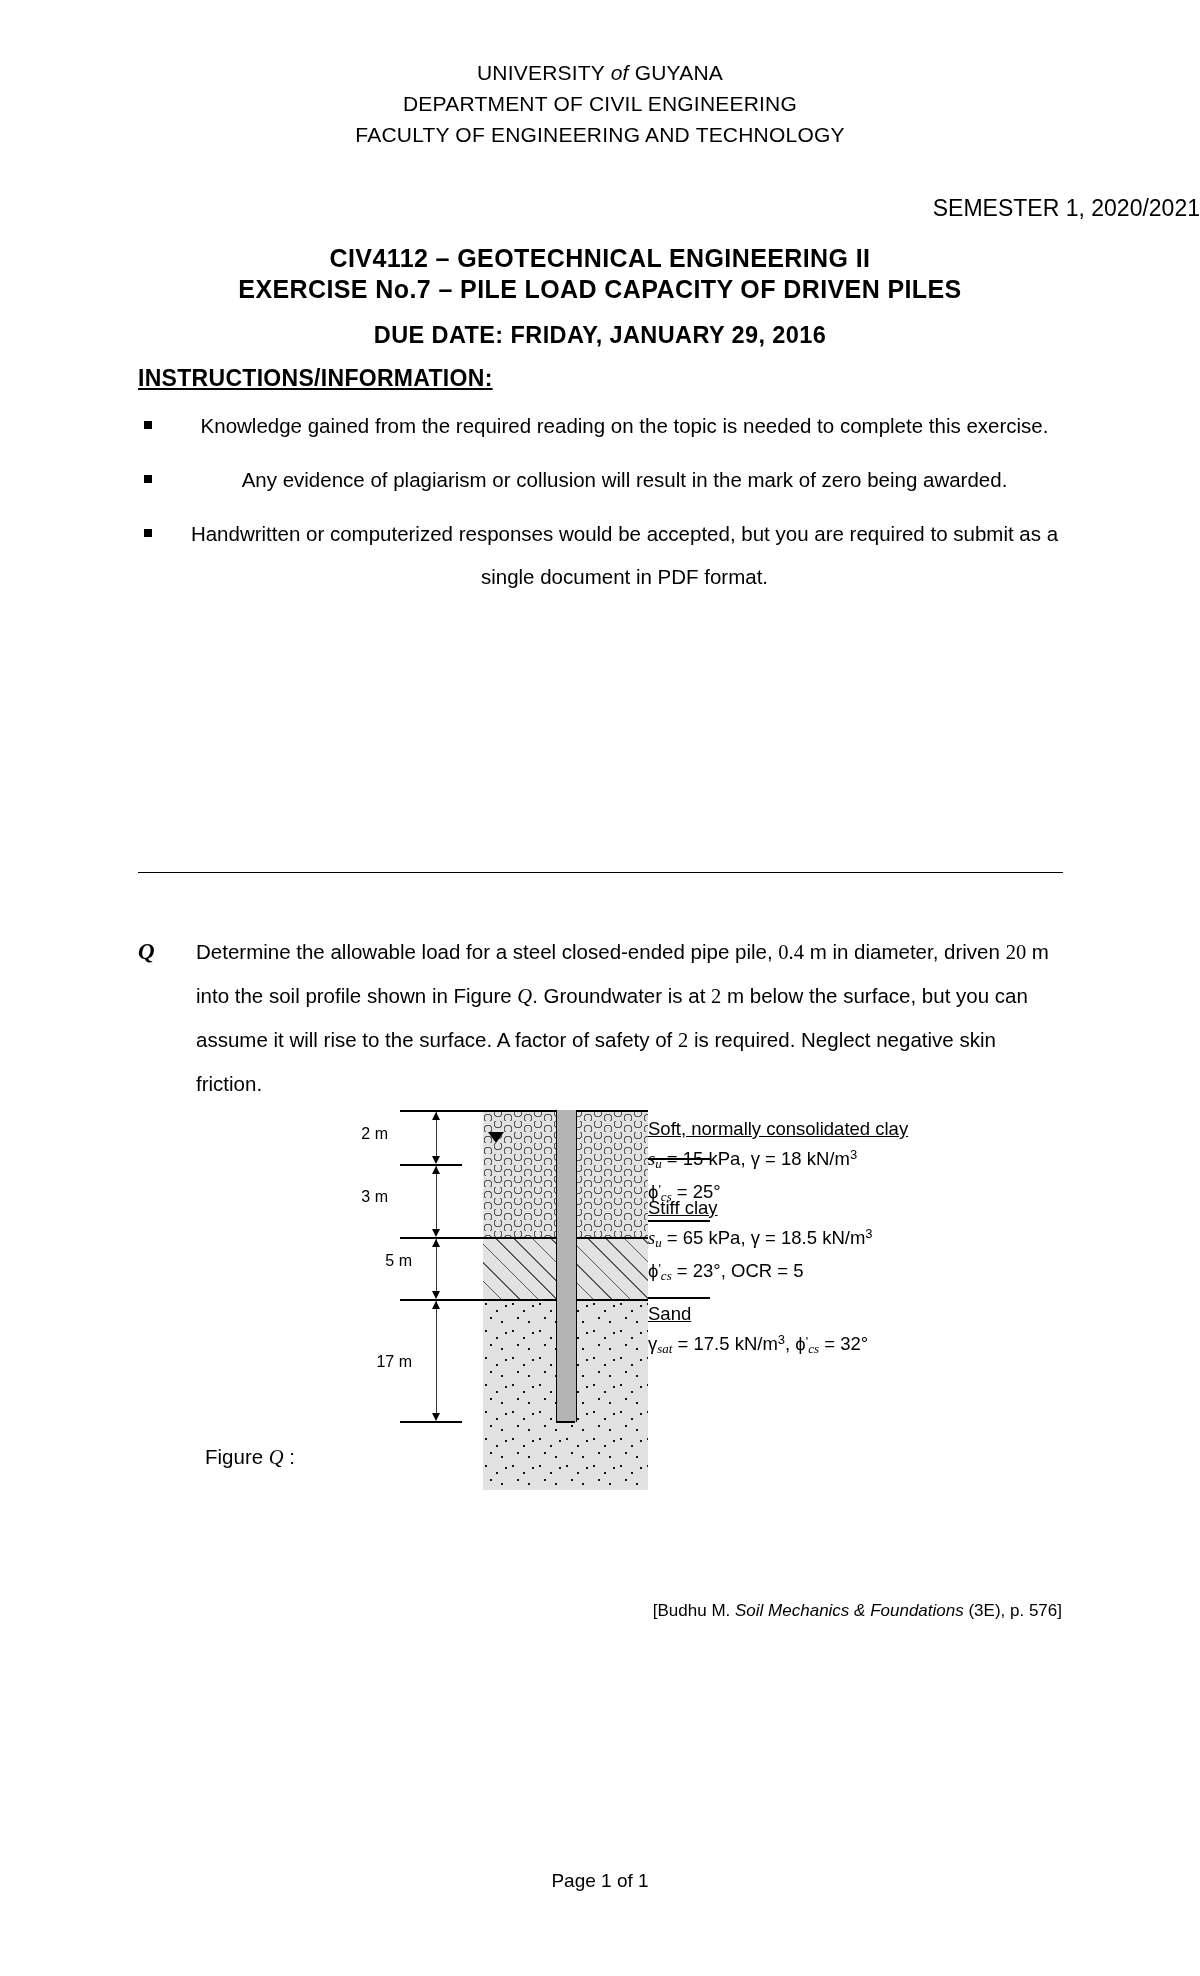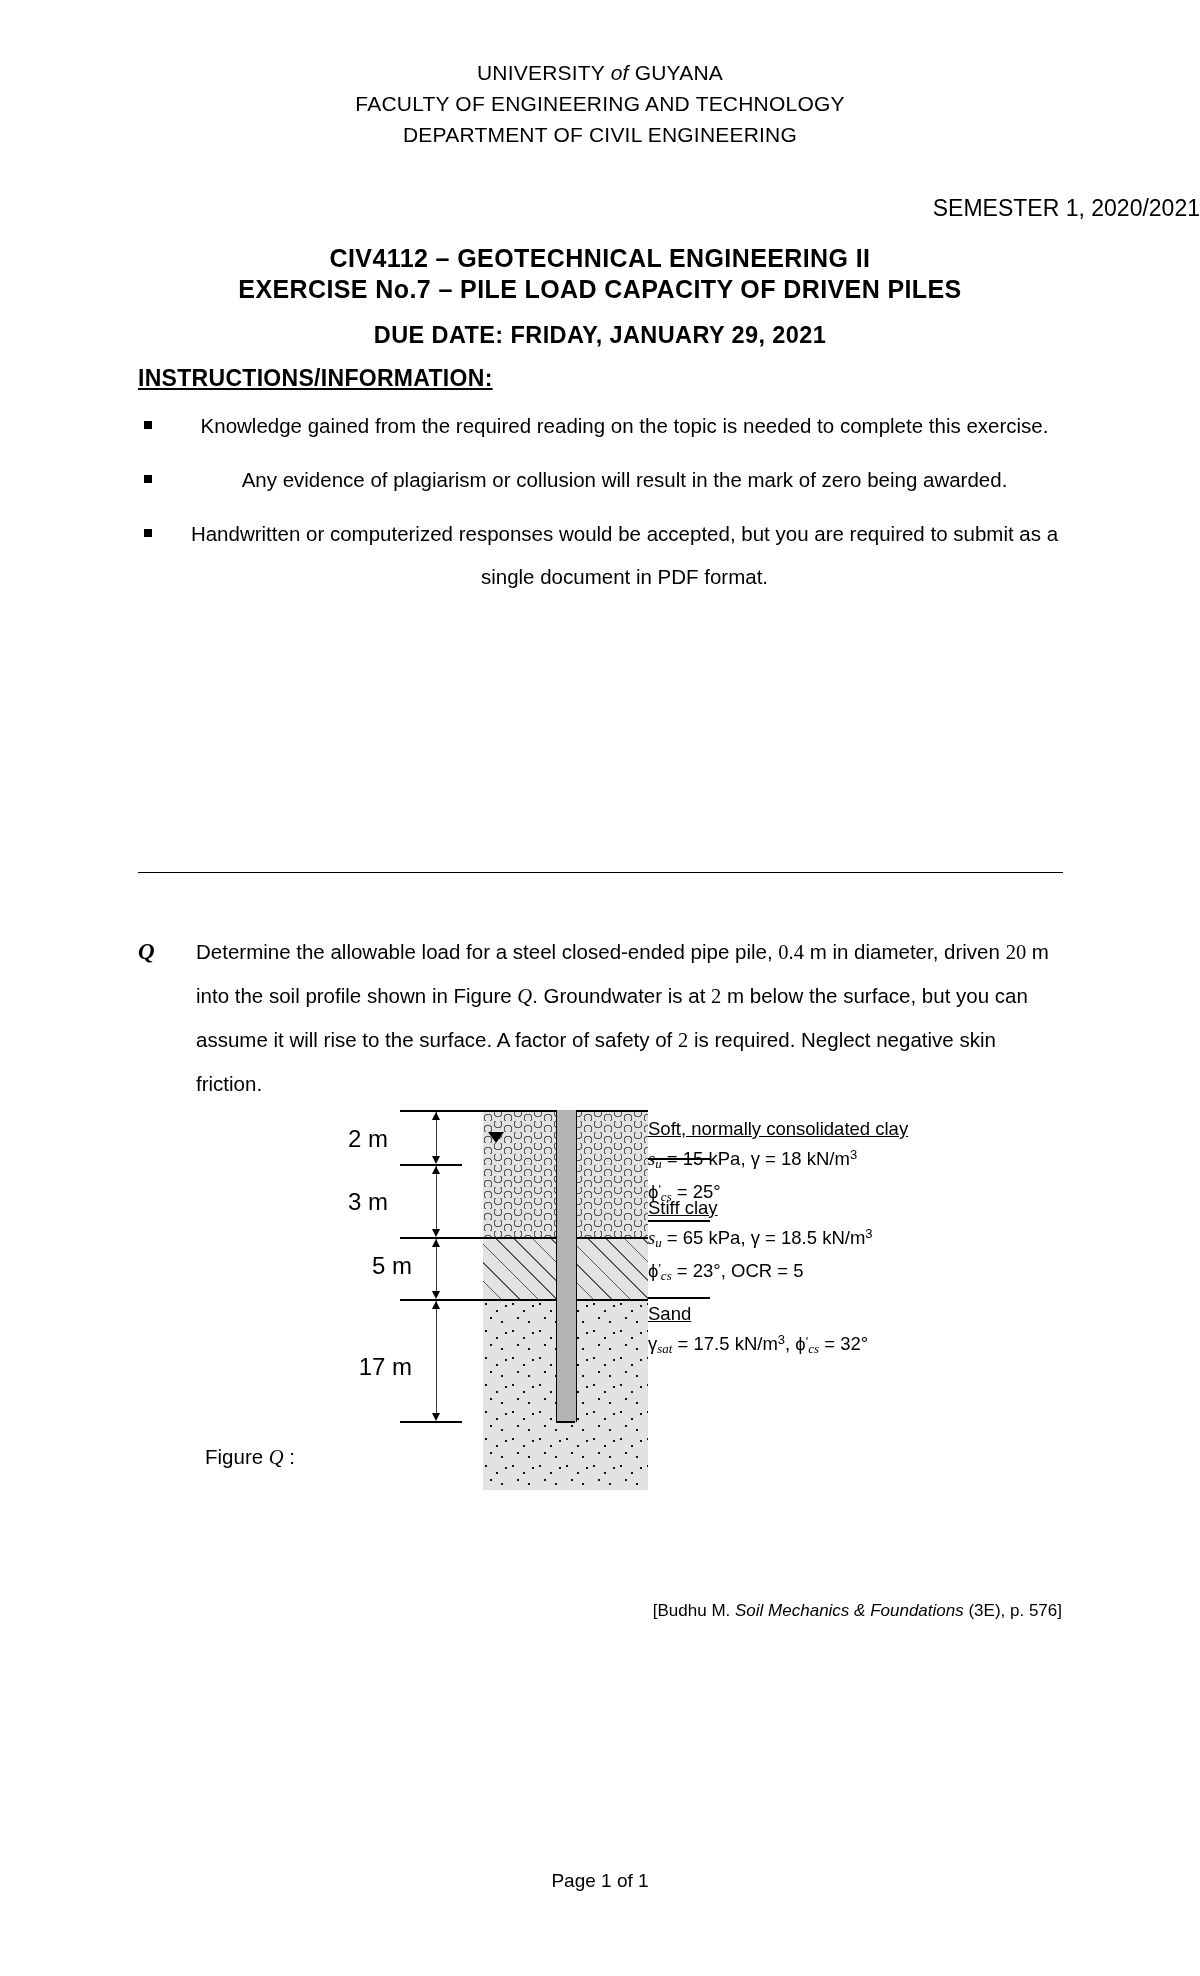--- a/index.html
+++ b/index.html
@@ -92,21 +92,21 @@
 
   .bound { position:absolute; background:#000; height:1.6px; z-index:5; }
 
   .dimline { position:absolute; width:1.4px; background:#3a3a3a; z-index:4; }
   .tick { position:absolute; height:1.6px; background:#000; z-index:4; }
   .arw { position:absolute; width:0; height:0; z-index:5;
          border-left:4.5px solid transparent; border-right:4.5px solid transparent; }
   .arw.up { border-bottom:8px solid #000; }
   .arw.dn { border-top:8px solid #000; }
 
-  .dimlab { position:absolute; font-size:24px; font-family:"Liberation Sans", sans-serif;
+  .dimlab { position:absolute; font-size:16px; font-family:"Liberation Sans", sans-serif;
             text-align:right; width:90px; }
 
   .lead { position:absolute; height:1.5px; background:#000; z-index:3; }
 
   .ann { position:absolute; font-size:18.5px; line-height:26px; white-space:nowrap; }
   .ann .hd { text-decoration:underline; }
   .ann .sub { font-size:13px; vertical-align:-3px; font-style:italic;
               font-family:"Liberation Serif", serif; }
   .ann .sup { font-size:13px; vertical-align:6px; }
   .ann .sv { font-family:"Liberation Serif", serif; font-style:italic; }
@@ -124,29 +124,29 @@
 
   .footer { position:absolute; left:0; width:1200px; text-align:center; font-size:19px; }
 </style>
 </head>
 <body>
 
 <div class="page">
 
   <div class="hdr" style="position:absolute;left:0;top:57px;width:1200px;">
     <div><span>UNIVERSITY </span><span class="it">of</span><span> GUYANA</span></div>
+    <div>DEPARTMENT OF CIVIL ENGINEERING</div>
     <div>FACULTY OF ENGINEERING AND TECHNOLOGY</div>
-    <div>DEPARTMENT OF CIVIL ENGINEERING</div>
   </div>
 
   <div class="sem" style="position:absolute;left:0;top:157px;width:1200px;">SEMESTER 1, 2020/2021</div>
 
   <div class="ttl t1" style="position:absolute;left:0;top:202px;width:1200px;">CIV4112 – GEOTECHNICAL ENGINEERING II</div>
   <div class="ttl t2" style="position:absolute;left:0;top:245px;width:1200px;">EXERCISE No.7 – PILE LOAD CAPACITY OF DRIVEN PILES</div>
-  <div class="ttl t3" style="position:absolute;left:0;top:290px;width:1200px;">DUE DATE: FRIDAY, JANUARY 29, 2021</div>
+  <div class="ttl t3" style="position:absolute;left:0;top:290px;width:1200px;">DUE DATE: FRIDAY, JANUARY 29, 2016</div>
 
   <div class="block instr-h" style="top:365px;">INSTRUCTIONS/INFORMATION:</div>
 
   <div class="block" style="top:404px;">
     <ul class="bullets">
       <li>
         <span class="sq"></span>
         <span>Knowledge gained from the required reading on the topic is needed to complete this exercise.</span>
       </li>
       <li>

